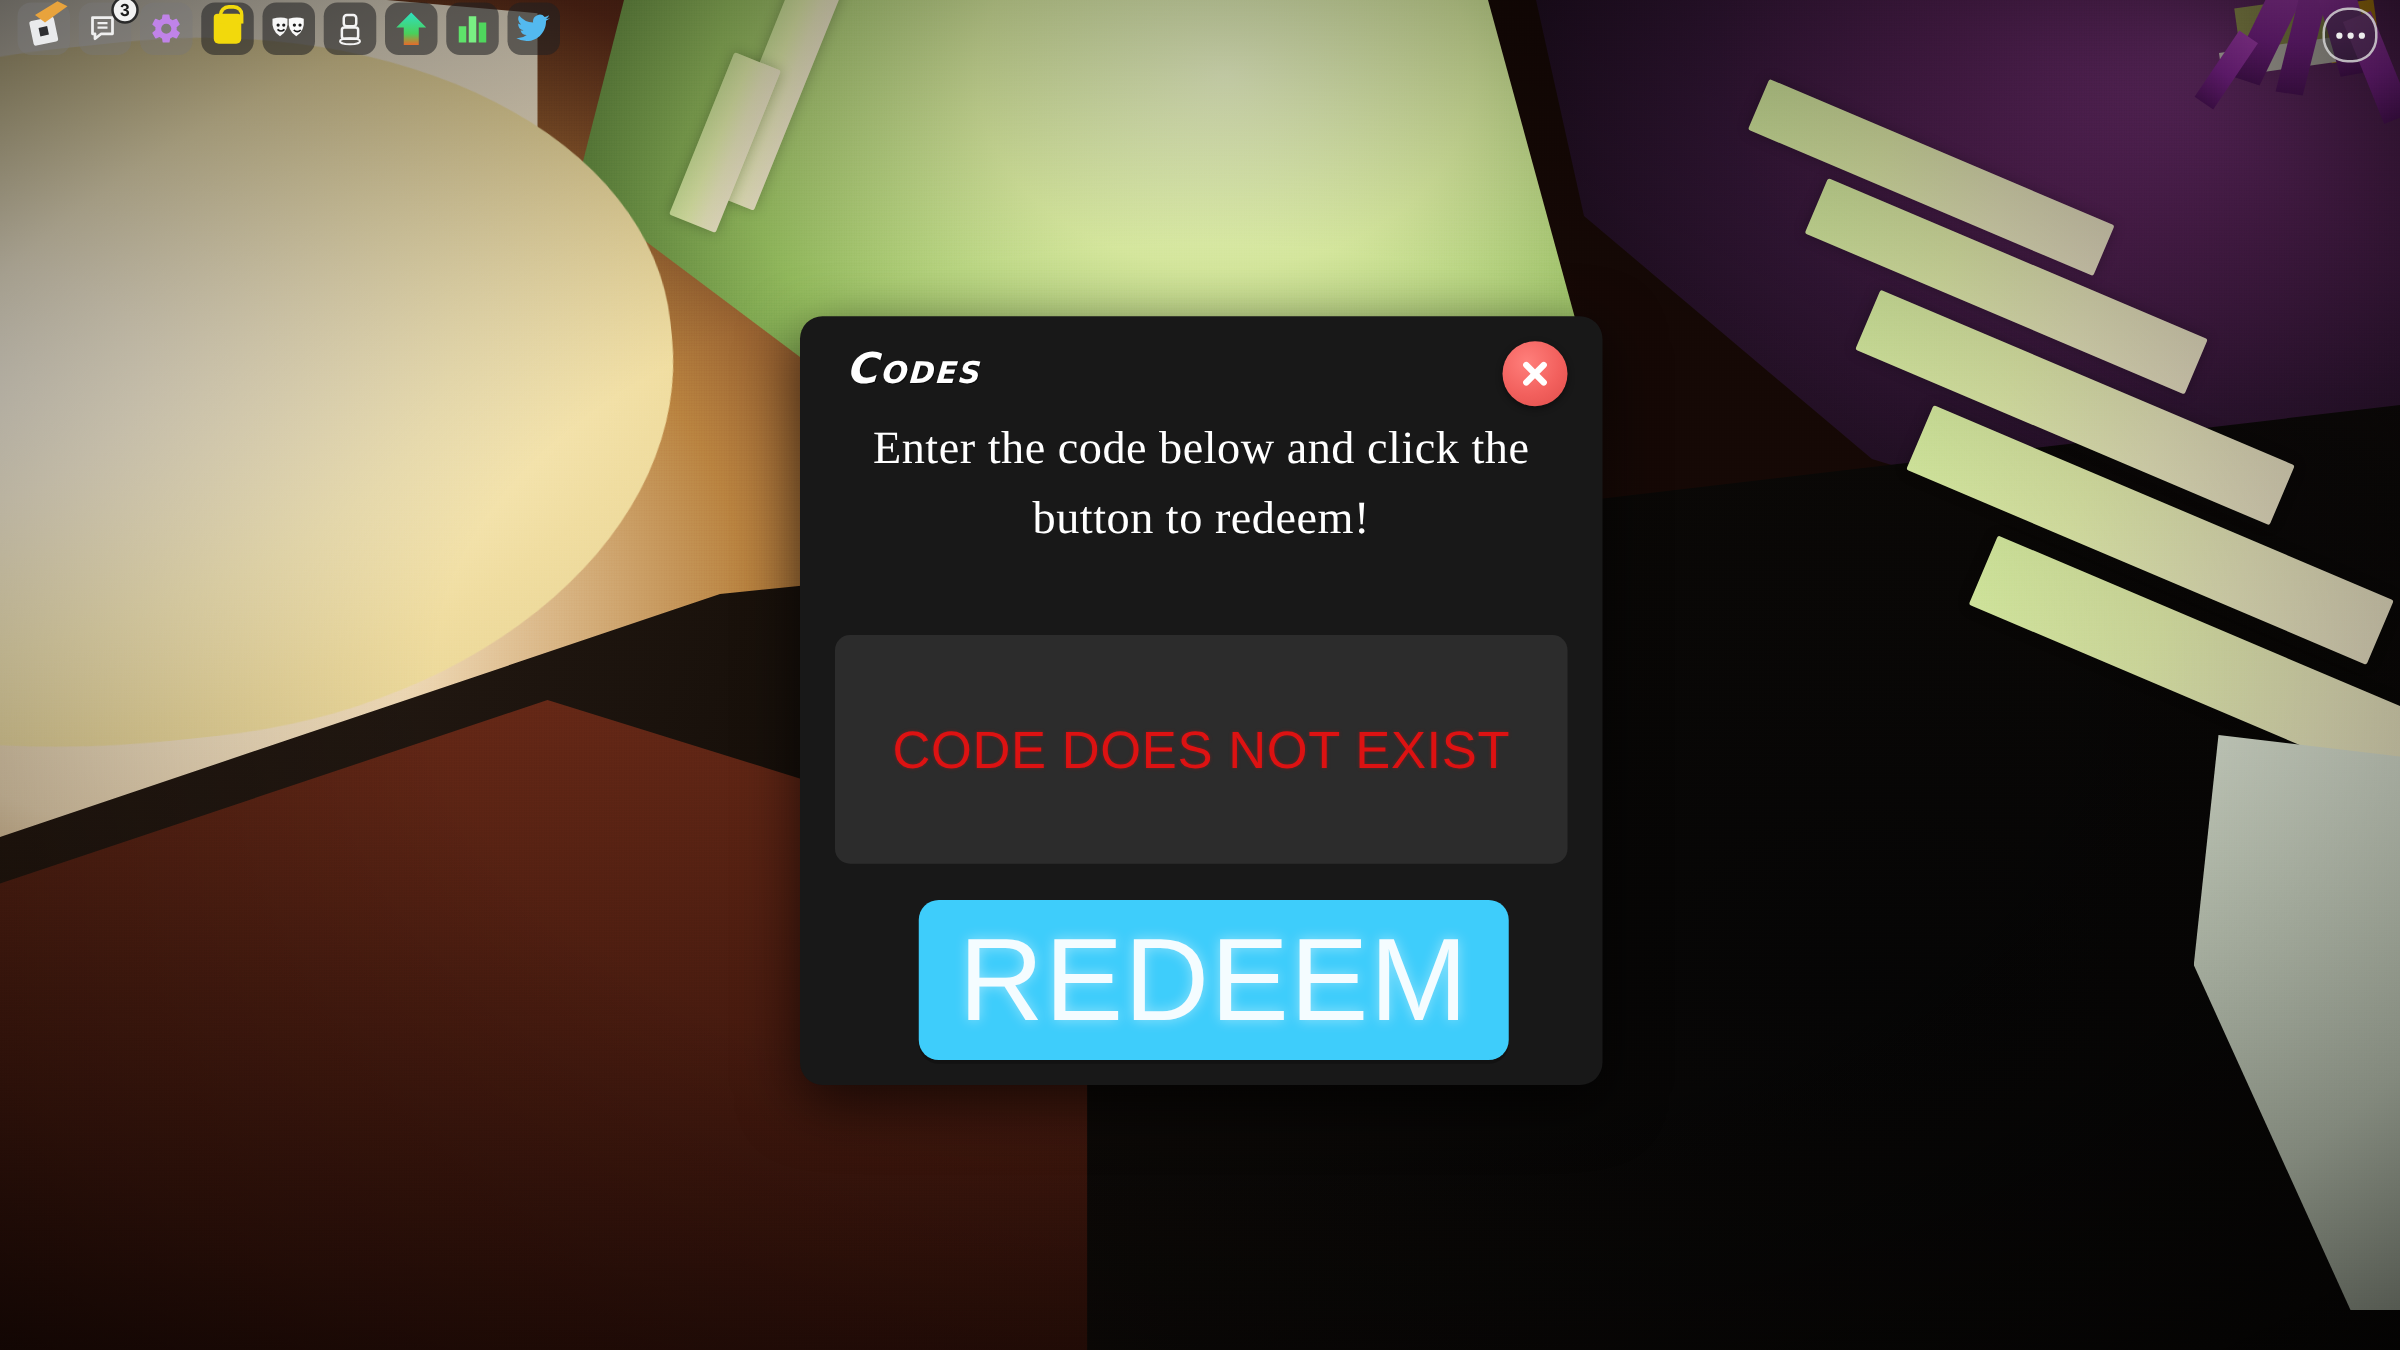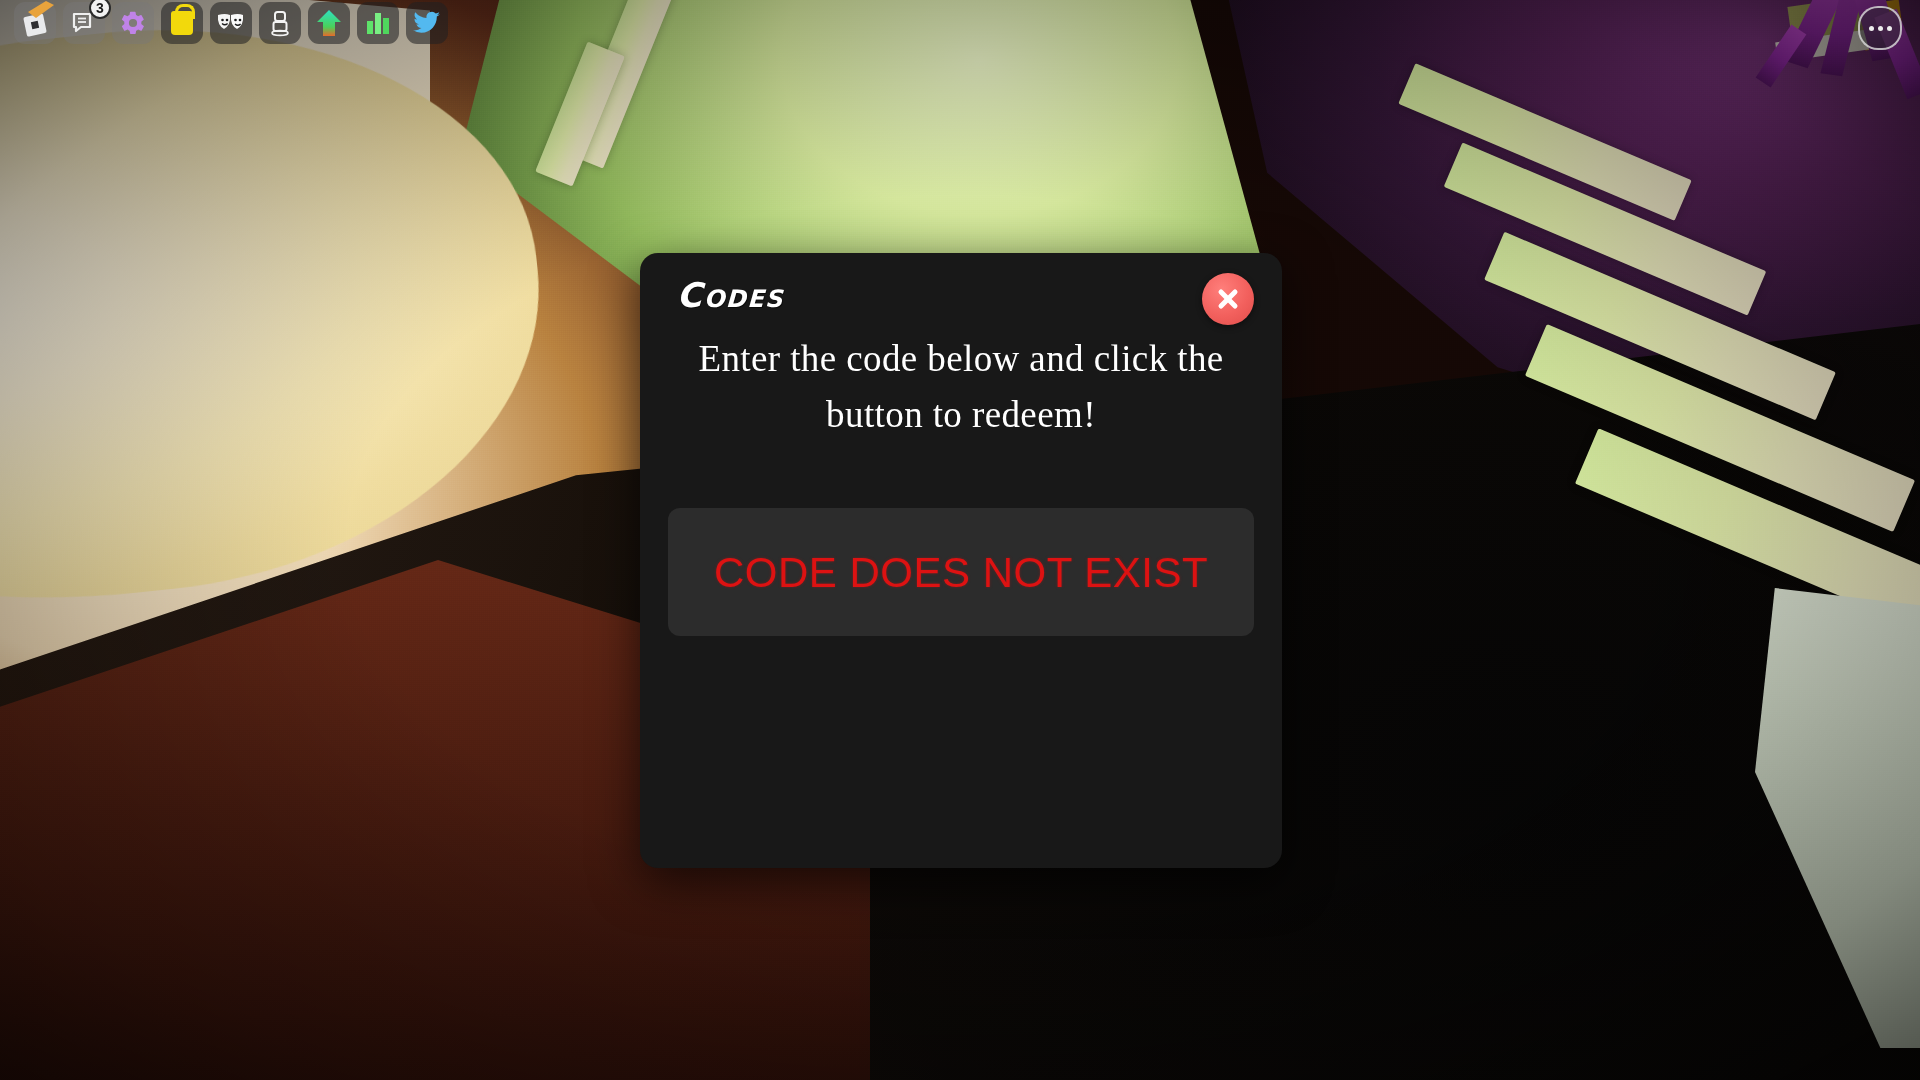--- a/index.html
+++ b/index.html
@@ -265,21 +265,21 @@
     color: #ffffff;
     font-family: Liberation Serif, serif;
     font-size: 37px;
     line-height: 56px;
     letter-spacing: .4px;
   }
 
   #code-input {
     position: absolute;
     left: 28px; top: 255px;
-    width: 586px; height: 128px;
+    width: 586px; height: 183px;
     background: #2c2c2c;
     border-radius: 12px;
     display: flex; align-items: center; justify-content: center;
     cursor: text;
     box-sizing: border-box;
     padding: 0 18px;
   }
   #code-input-text {
     width: 100%;
     text-align: center;
@@ -442,16 +442,19 @@
         <line x1="21" y1="7" x2="7" y2="21" stroke="#ffffff" stroke-width="5" stroke-linecap="round"></line>
       </svg>
     </div>
 
     <div id="instruction">Enter the code below and click the button to redeem!</div>
 
     <div id="code-input">
       <div id="code-input-text">CODE DOES NOT EXIST</div>
     </div>
 
+    <div id="redeem-button">
+      <span id="redeem-label">REDEEM</span>
+    </div>
 
   </div>
 
 </div>
 
 </body></html>

